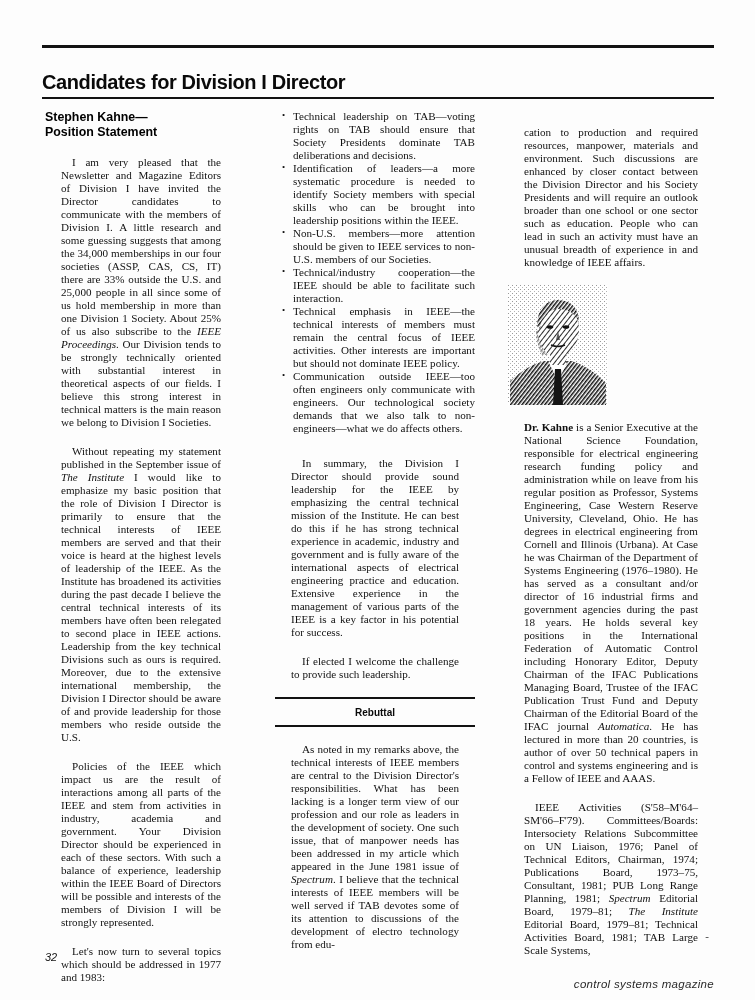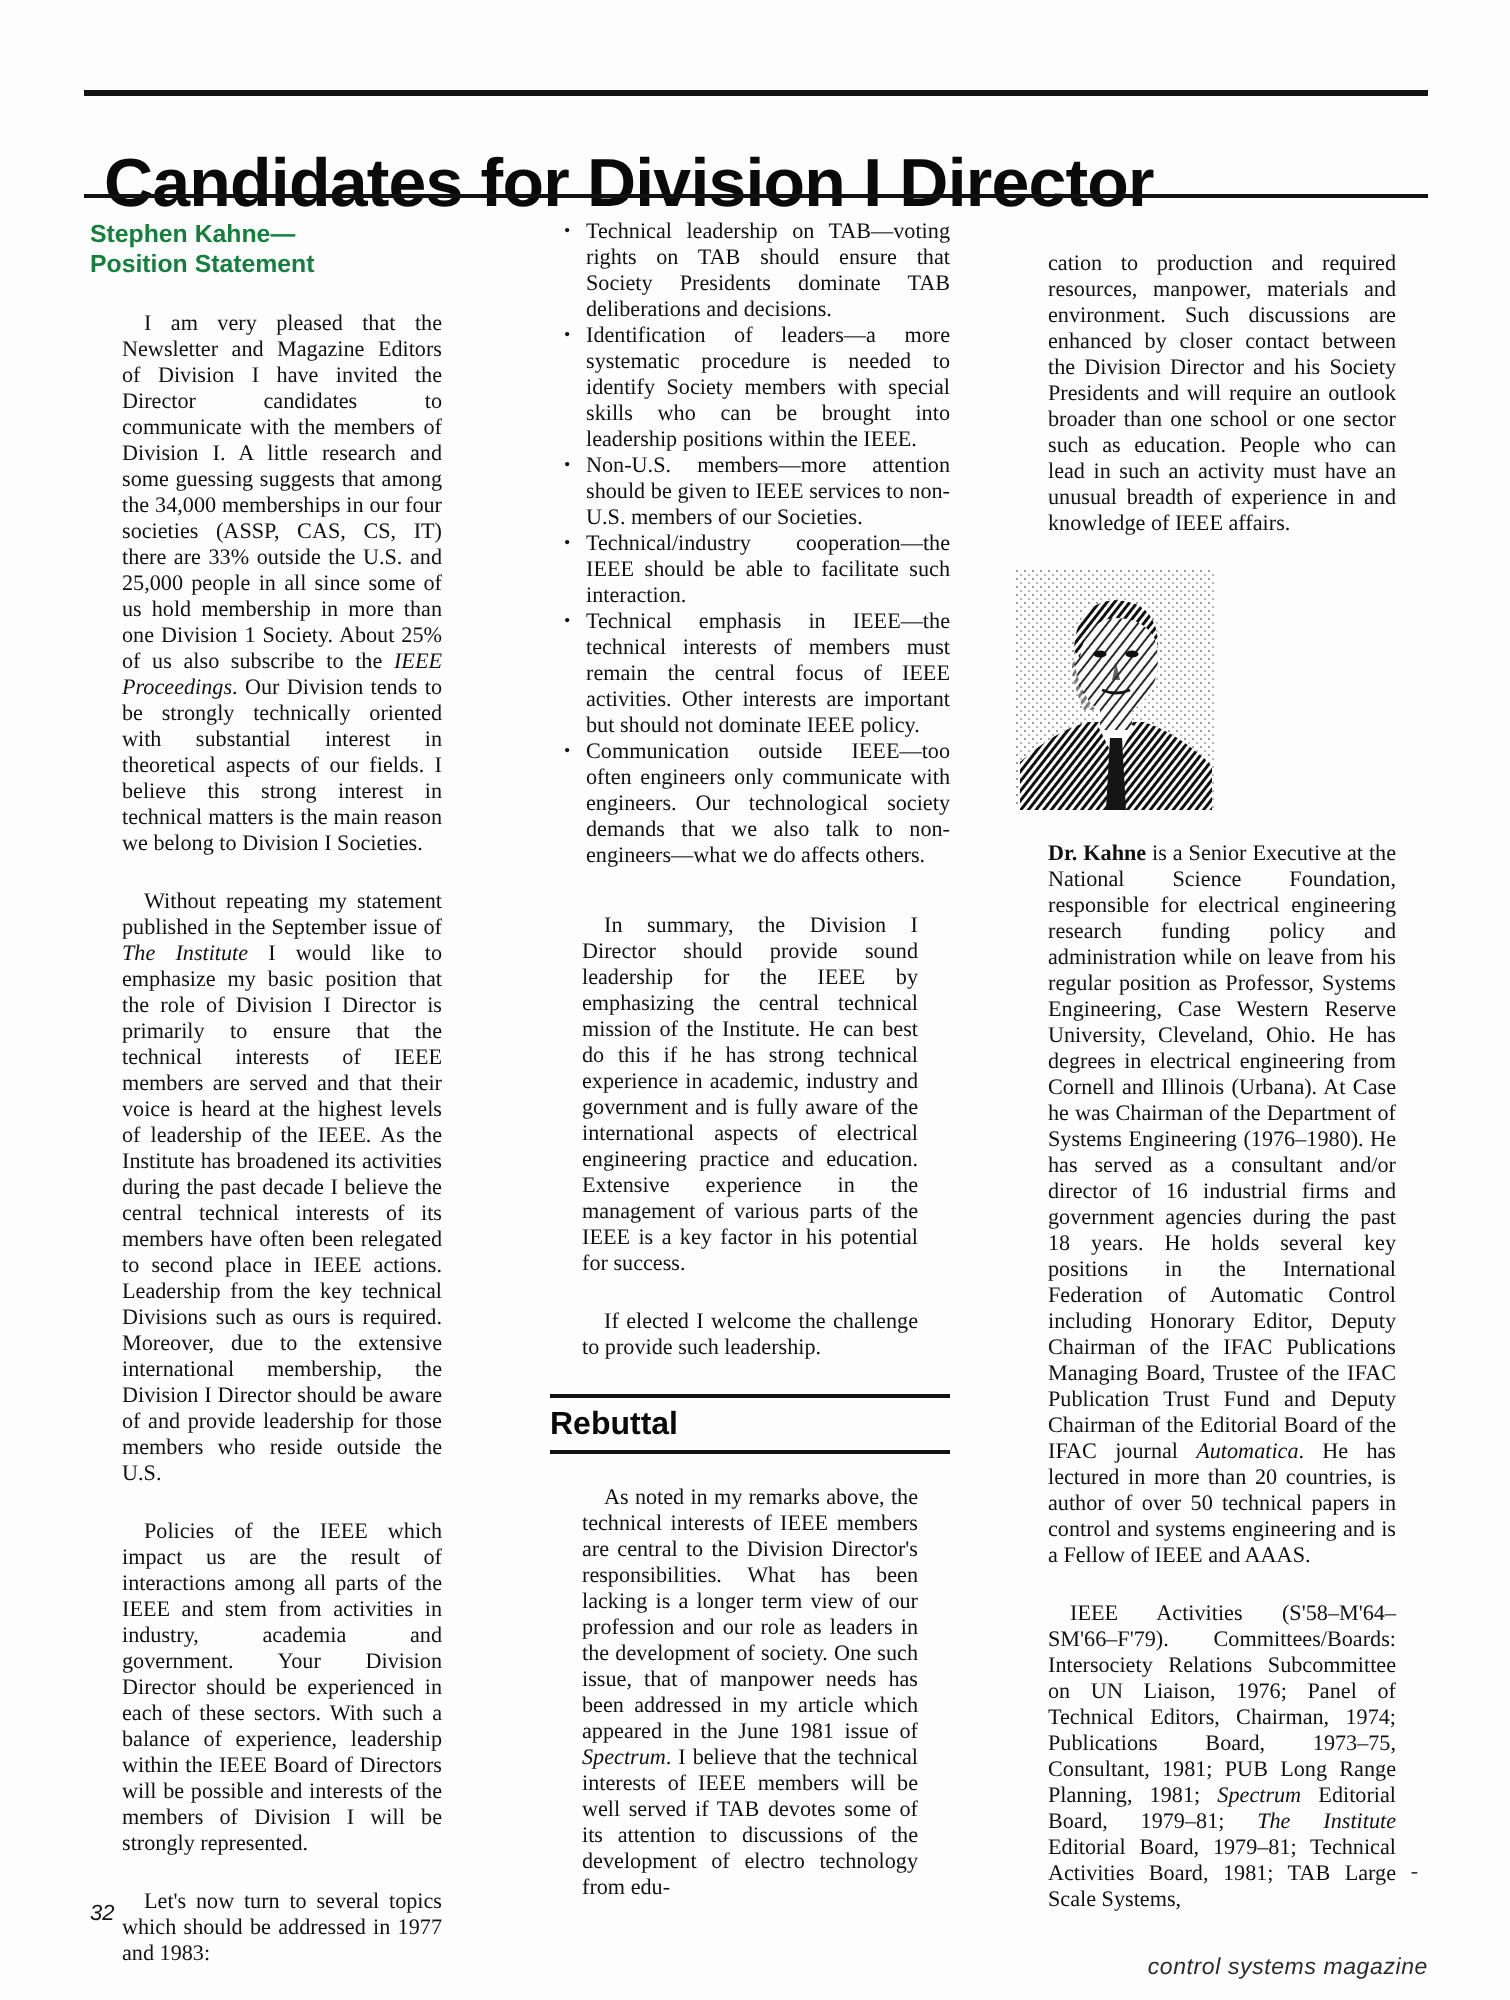--- a/index.html
+++ b/index.html
@@ -24,25 +24,25 @@
   }
   
   .rule-top {
     position: absolute;
     left: 42px; top: 45px;
     width: 672px; height: 3px;
     background: #121212;
   }
   .headline {
     position: absolute;
-    left: 52px; top: 52px;
+    left: 42px; top: 52px;
     width: 680px;
     font-family: "Liberation Sans", sans-serif;
     font-weight: bold;
-    font-size: 34px;
+    font-size: 20px;
     letter-spacing: -0.4px;
     color: #0a0a0a;
     line-height: 34px;
   }
   .rule-under-head {
     position: absolute;
     left: 42px; top: 97px;
     width: 672px; height: 2px;
     background: #121212;
   }
@@ -67,21 +67,21 @@
   }
   .col p.noindent { text-indent: 0; }
 
   .sub-head {
     font-family: "Liberation Sans", sans-serif;
     font-weight: bold;
     font-size: 12.4px;
     line-height: 15px;
     text-align: left;
     margin: 0 0 11px 0;
-    color: #15803d;
+    color: #000000;
   }
   ul.bullets {
     margin: 0;
     padding: 0 0 0 11px;
     list-style: none;
   }
   ul.bullets li {
     position: relative;
     margin: 0 0 0 0;
     padding-left: 7px;
@@ -99,23 +99,23 @@
   i, .ital { font-style: italic; }
 
   
   .rebuttal-rule-top {
     border-top: 2px solid #121212;
     margin-top: 13px;
   }
   .rebuttal-head {
     font-family: "Liberation Sans", sans-serif;
     font-weight: bold;
-    font-size: 16px;
+    font-size: 10px;
     line-height: 17px;
-    text-align: left;
+    text-align: center;
     padding: 5px 0 4px 0;
     color: #0a0a0a;
   }
   .rebuttal-rule-bot {
     border-top: 2px solid #121212;
     margin-bottom: 5px;
   }
 
   
   .portrait-wrap {

